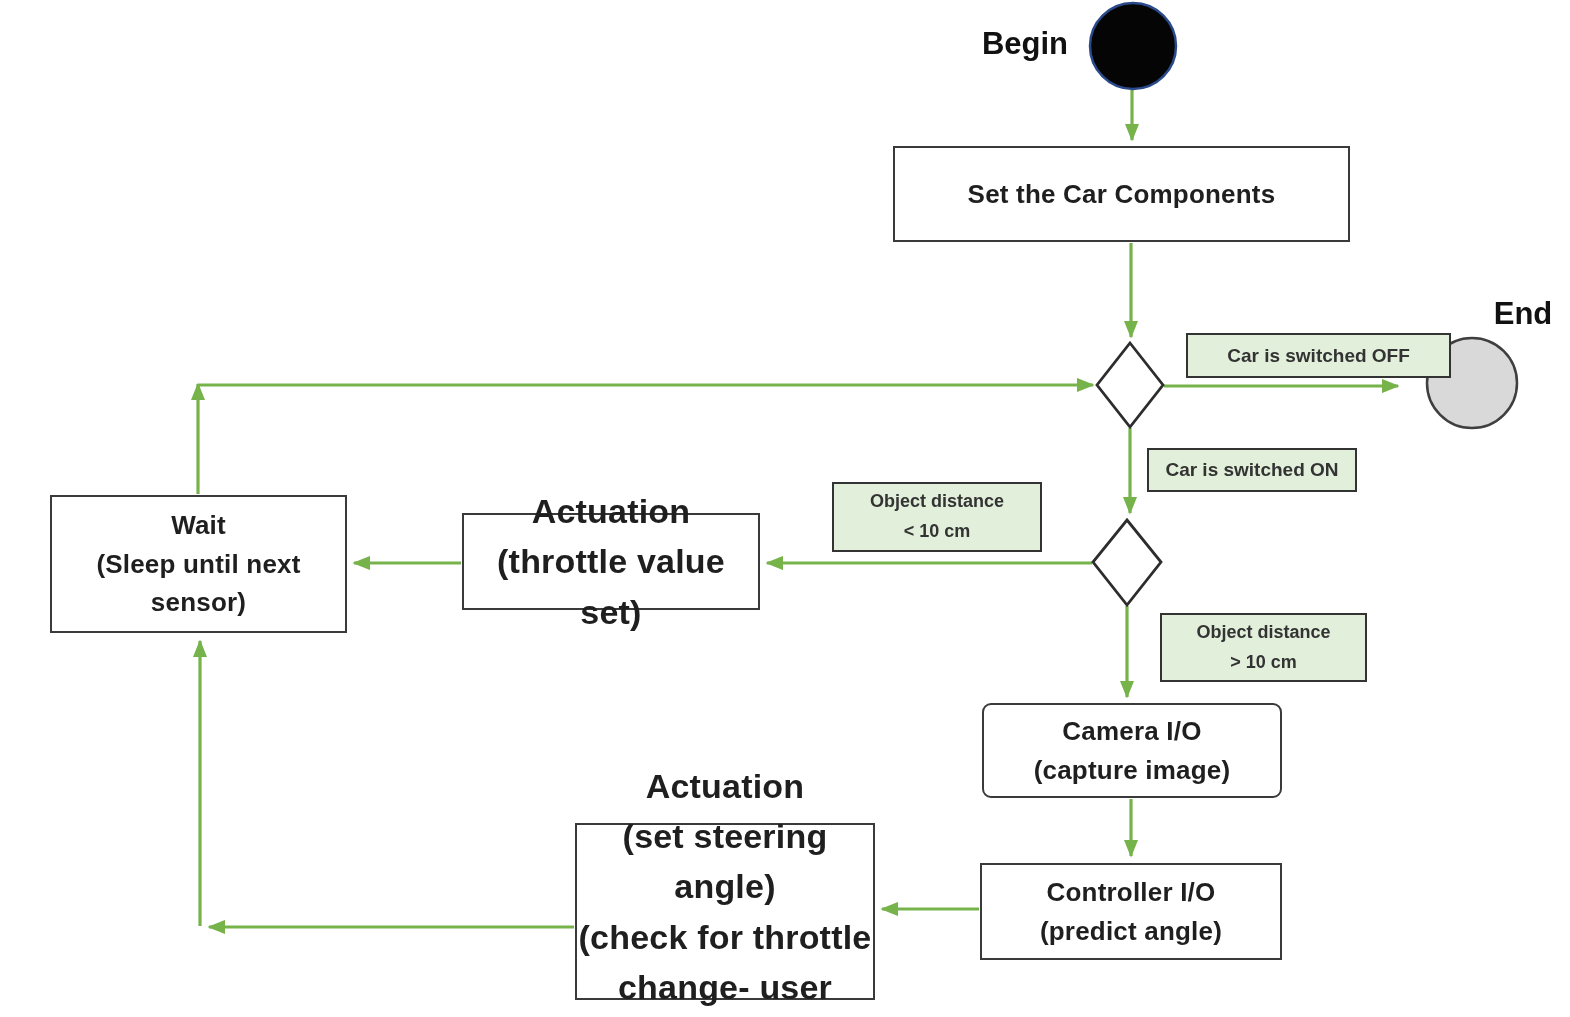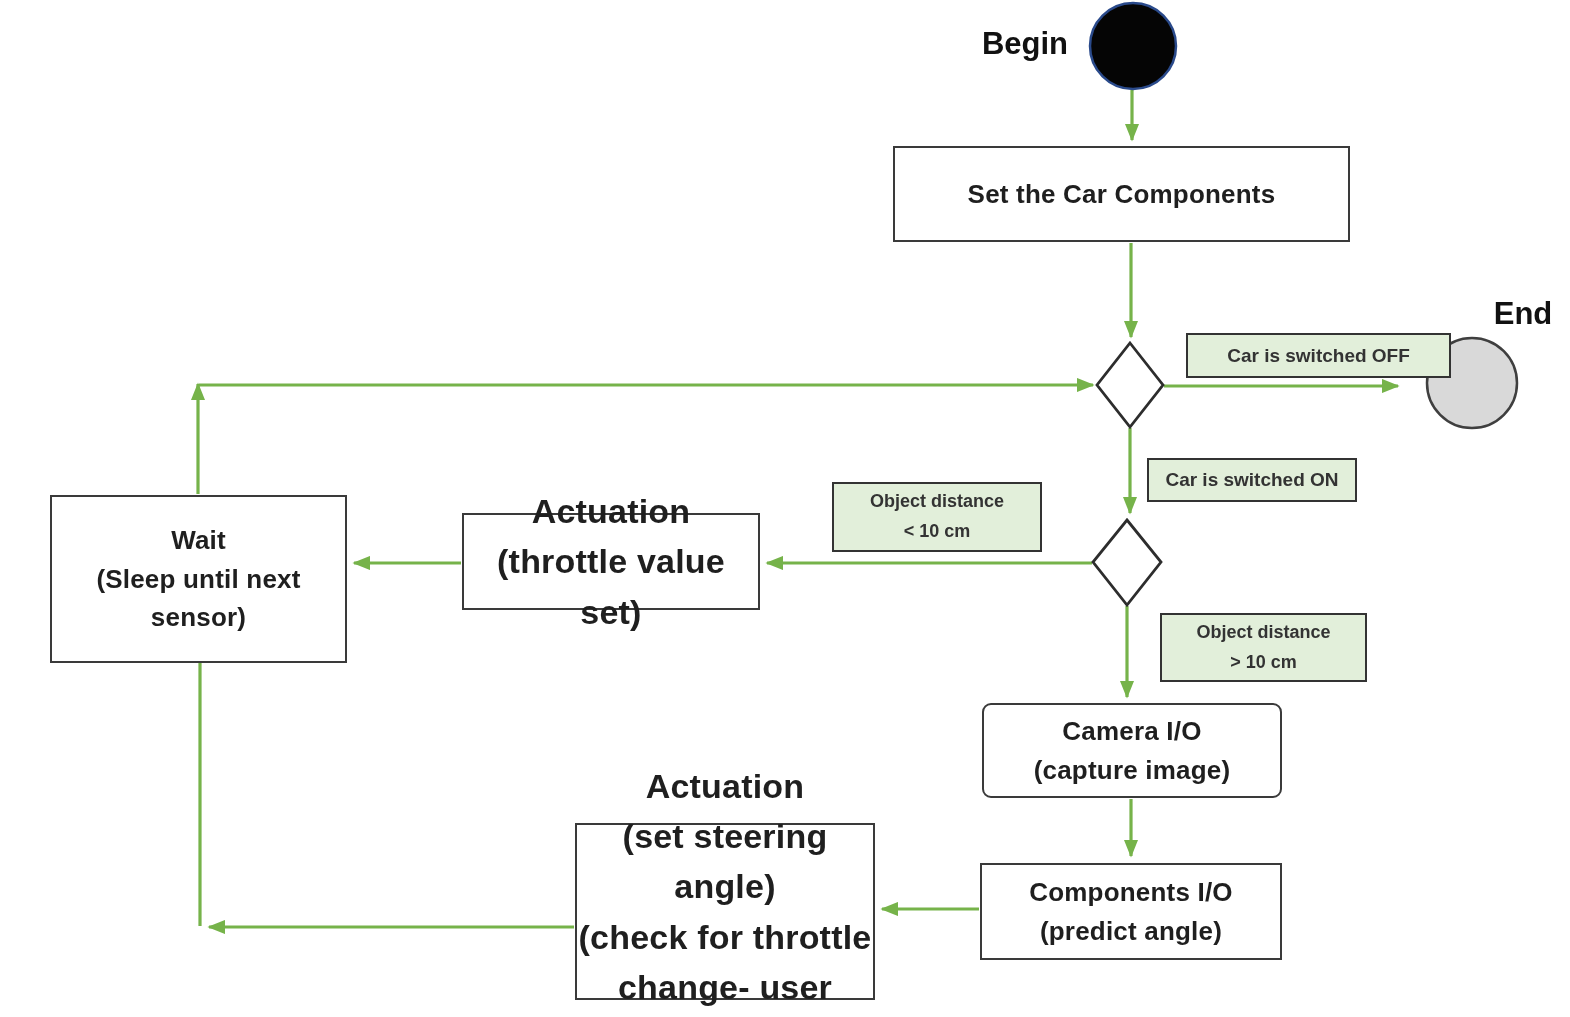--- a/index.html
+++ b/index.html
@@ -117,51 +117,51 @@
   </svg>
 
   <div class="free-label" style="left:958px; top:26px; width:110px; text-align:right;">Begin</div>
 
   <div class="free-label" style="left:1468px; top:296px; width:110px;">End</div>
 
   <div class="node big" style="left:893px; top:146px; width:457px; height:96px;">
     <div>Set the Car Components</div>
   </div>
 
-  <div class="node big" style="left:50px; top:495px; width:297px; height:168px;">
+  <div class="node big" style="left:50px; top:495px; width:297px; height:138px;">
     <div>Wait</div>
     <div>(Sleep until next</div>
     <div>sensor)</div>
   </div>
 
   <div class="node" style="left:462px; top:513px; width:298px; height:97px;">
     <div>Actuation</div>
     <div>(throttle value set)</div>
   </div>
 
   <div class="node big" style="left:982px; top:703px; width:300px; height:95px;border-radius:9px;">
     <div>Camera I/O</div>
     <div>(capture image)</div>
   </div>
 
   <div class="node big" style="left:980px; top:863px; width:302px; height:97px;">
-    <div>Components I/O</div>
+    <div>Controller I/O</div>
     <div>(predict angle)</div>
   </div>
 
   <div class="node" style="left:575px; top:823px; width:300px; height:177px;">
     <div>Actuation</div>
     <div>(set steering angle)</div>
     <div>(check for throttle</div>
     <div>change- user input)</div>
   </div>
 
   <div class="lbl" style="left:1173px; top:333px; width:265px; height:45px;margin-left:13px;">Car is switched OFF</div>
 
-  <div class="lbl" style="left:1147px; top:448px; width:210px; height:44px;margin-top:10px;">Car is switched ON</div>
+  <div class="lbl" style="left:1147px; top:448px; width:210px; height:44px;">Car is switched ON</div>
 
   <div class="lbl" style="left:832px; top:482px; width:210px; height:70px; font-size:18px;">
     <div>Object distance</div>
     <div>&lt; 10 cm</div>
   </div>
 
   <div class="lbl" style="left:1160px; top:613px; width:207px; height:69px; font-size:18px;">
     <div>Object distance</div>
     <div>&gt; 10 cm</div>
   </div>

